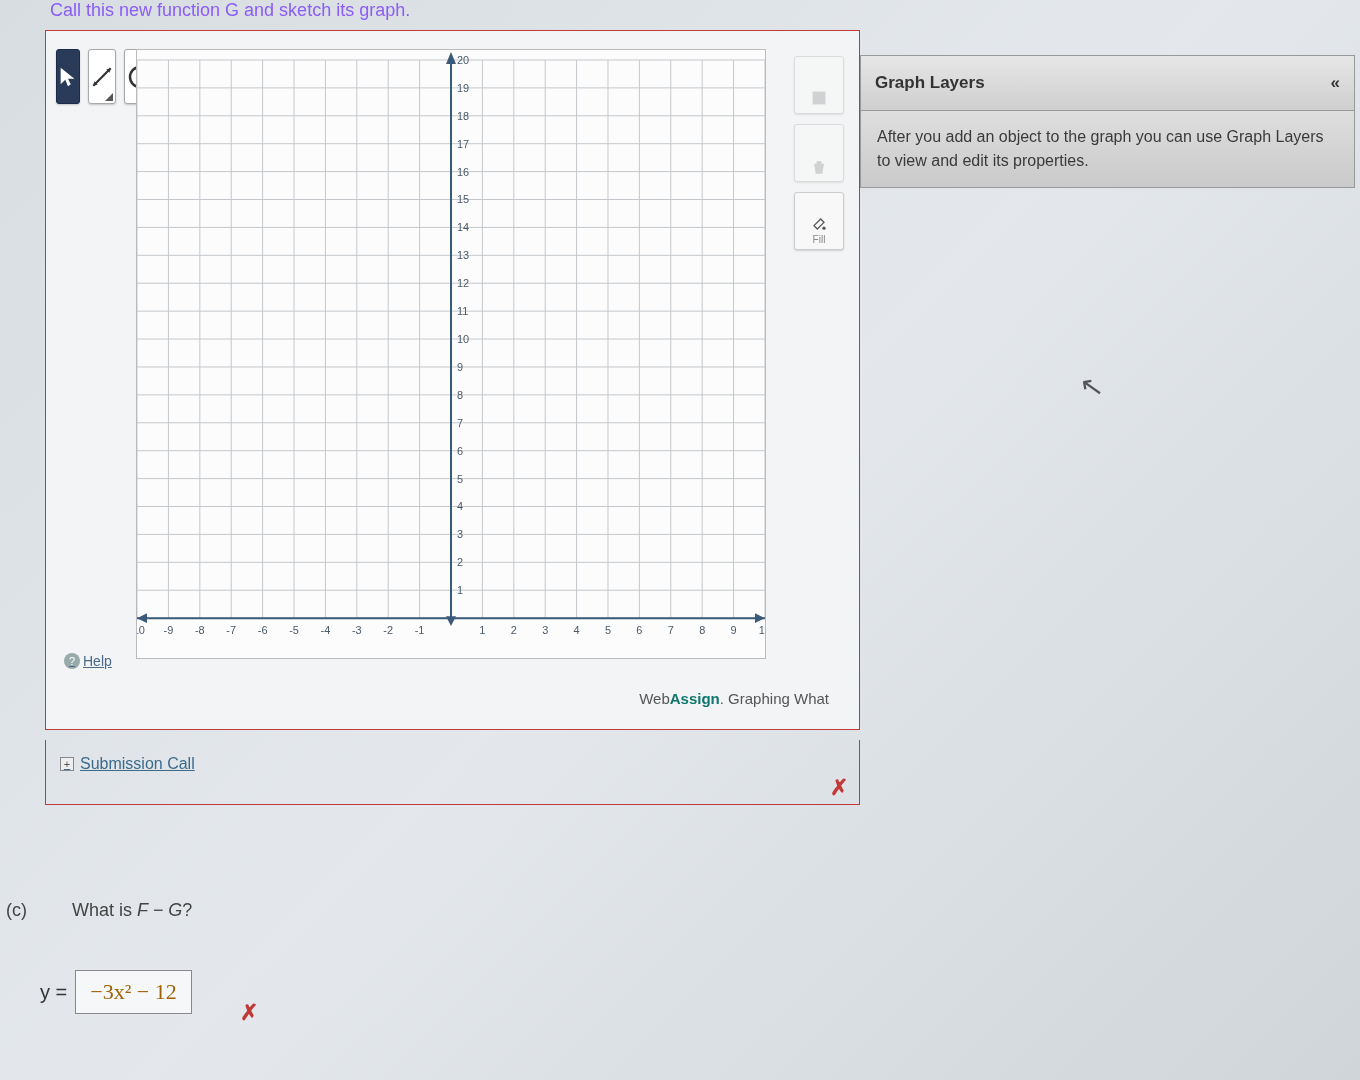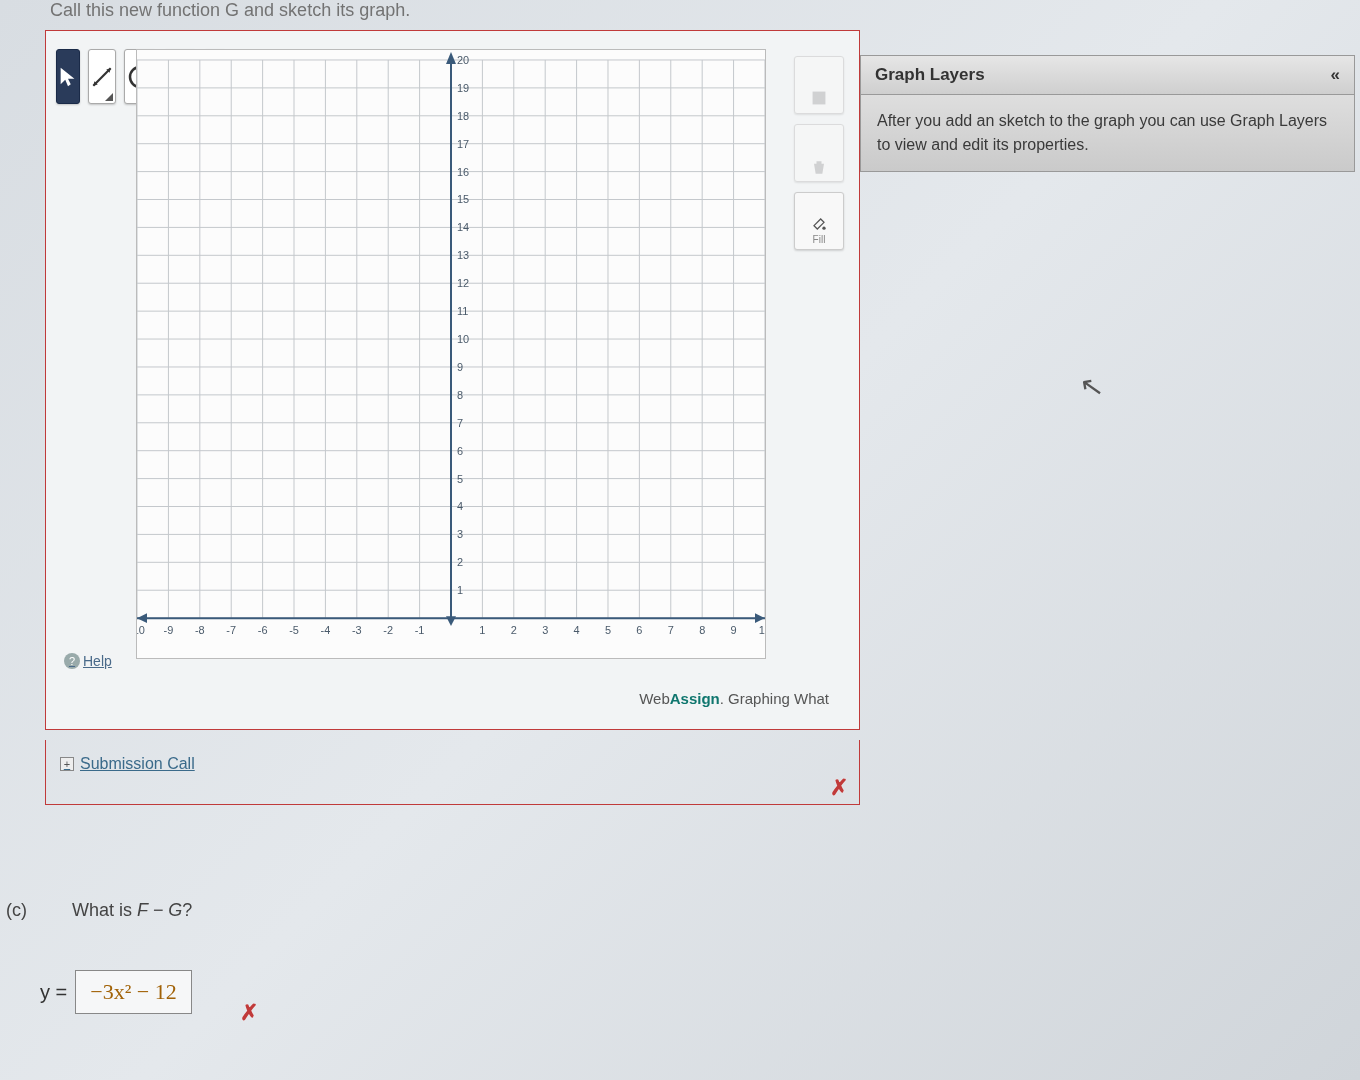--- a/index.html
+++ b/index.html
@@ -8,21 +8,21 @@
     background: linear-gradient(135deg, #d8dde2 0%, #e4e8ec 50%, #d0d5da 100%);
     width: 1360px;
     height: 1080px;
     position: relative;
     overflow: hidden;
   }
   .top-fragment {
     position: absolute;
     top: 0; left: 50px;
     font-size: 18px;
-    color: #737373;
+    color: #8b5cf6;
     font-weight: 500;
   }
   .graph-frame {
     position: absolute;
     top: 30px; left: 45px;
     width: 815px; height: 700px;
     border: 1px solid #c03a3a;
     background: #f2f4f5;
   }
   .toolbar {
@@ -127,21 +127,21 @@
     font-size: 15px;
     color: #555;
   }
   .brand b { color: #0f766e; font-weight: bold; }
   .layers-panel {
     position: absolute;
     top: 55px; left: 860px;
     width: 495px;
   }
   .layers-header {
-    height: 40px;
+    height: 56px;
     background: linear-gradient(#e6e6e6, #cfcfcf);
     border: 1px solid #999;
     display: flex;
     align-items: center;
     justify-content: space-between;
     padding: 8px 14px;
     font-size: 17px;
     font-weight: bold;
     color: #333;
     cursor: pointer;
@@ -393,21 +393,21 @@
   <div class="brand">
     <span>Web</span><b>Assign</b><span>. Graphing What</span>
   </div>
 </div>
 
 <div class="layers-panel">
   <div class="layers-header">
     <span>Graph Layers</span>
     <span>«</span>
   </div>
-  <div class="layers-body">After you add an sketch to the graph you can use Graph Layers to view and edit its properties.</div>
+  <div class="layers-body">After you add an object to the graph you can use Graph Layers to view and edit its properties.</div>
 </div>
 
 <div class="cursor-ghost">↖</div>
 
 <div class="red-box-bottom"></div>
 
 <a class="submission-link">
   <span class="plus">+</span>
   <span>Submission Call</span>
 </a>

